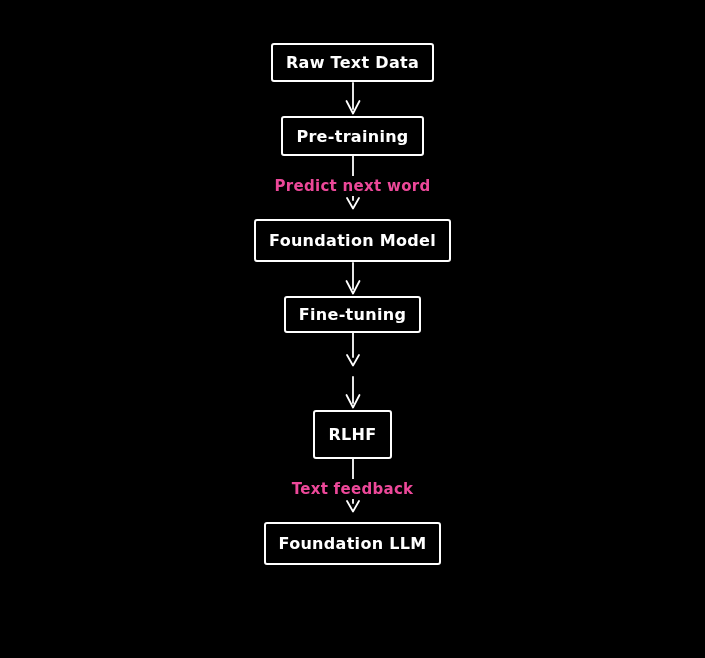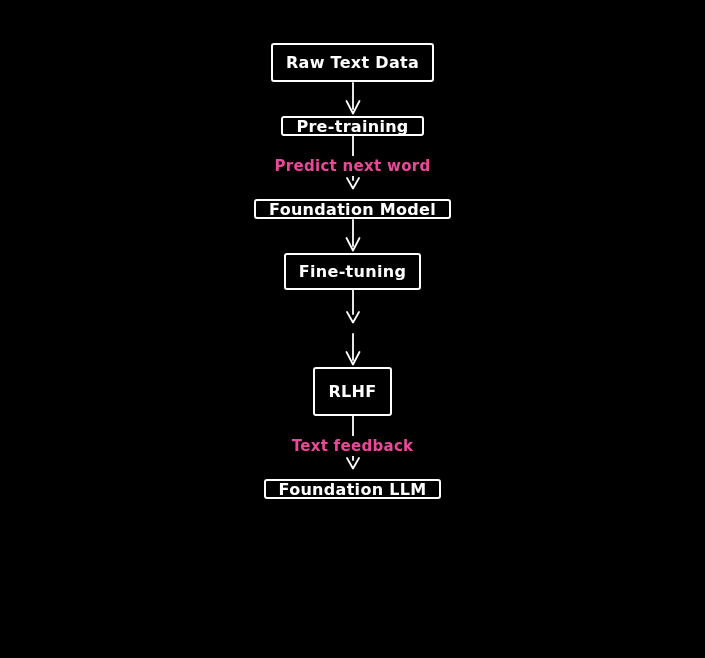--- a/index.html
+++ b/index.html
@@ -32,22 +32,22 @@
     background: #000000;
     color: #ffffff;
     font-size: 16px;
     font-weight: 700;
     letter-spacing: 0.3px;
     padding: 0 13px;
     box-sizing: border-box;
     white-space: nowrap;
   }
   .node.h39 { height: 39px; }
-  .node.h36 { height: 20px; align-items: center; }
-  .node.h38 { height: 20px; text-align: center; }
+  .node.h36 { height: 40px; align-items: center; }
+  .node.h38 { height: 43px; text-align: center; }
   .node.h37 { height: 37px; }
   .node.h40 { height: 49px; }
   .arrow, .stem, .head {
     flex: 0 0 auto;
     display: block;
   }
   .edge-label {
     flex: 0 0 auto;
     height: 20px;
     line-height: 20px;

